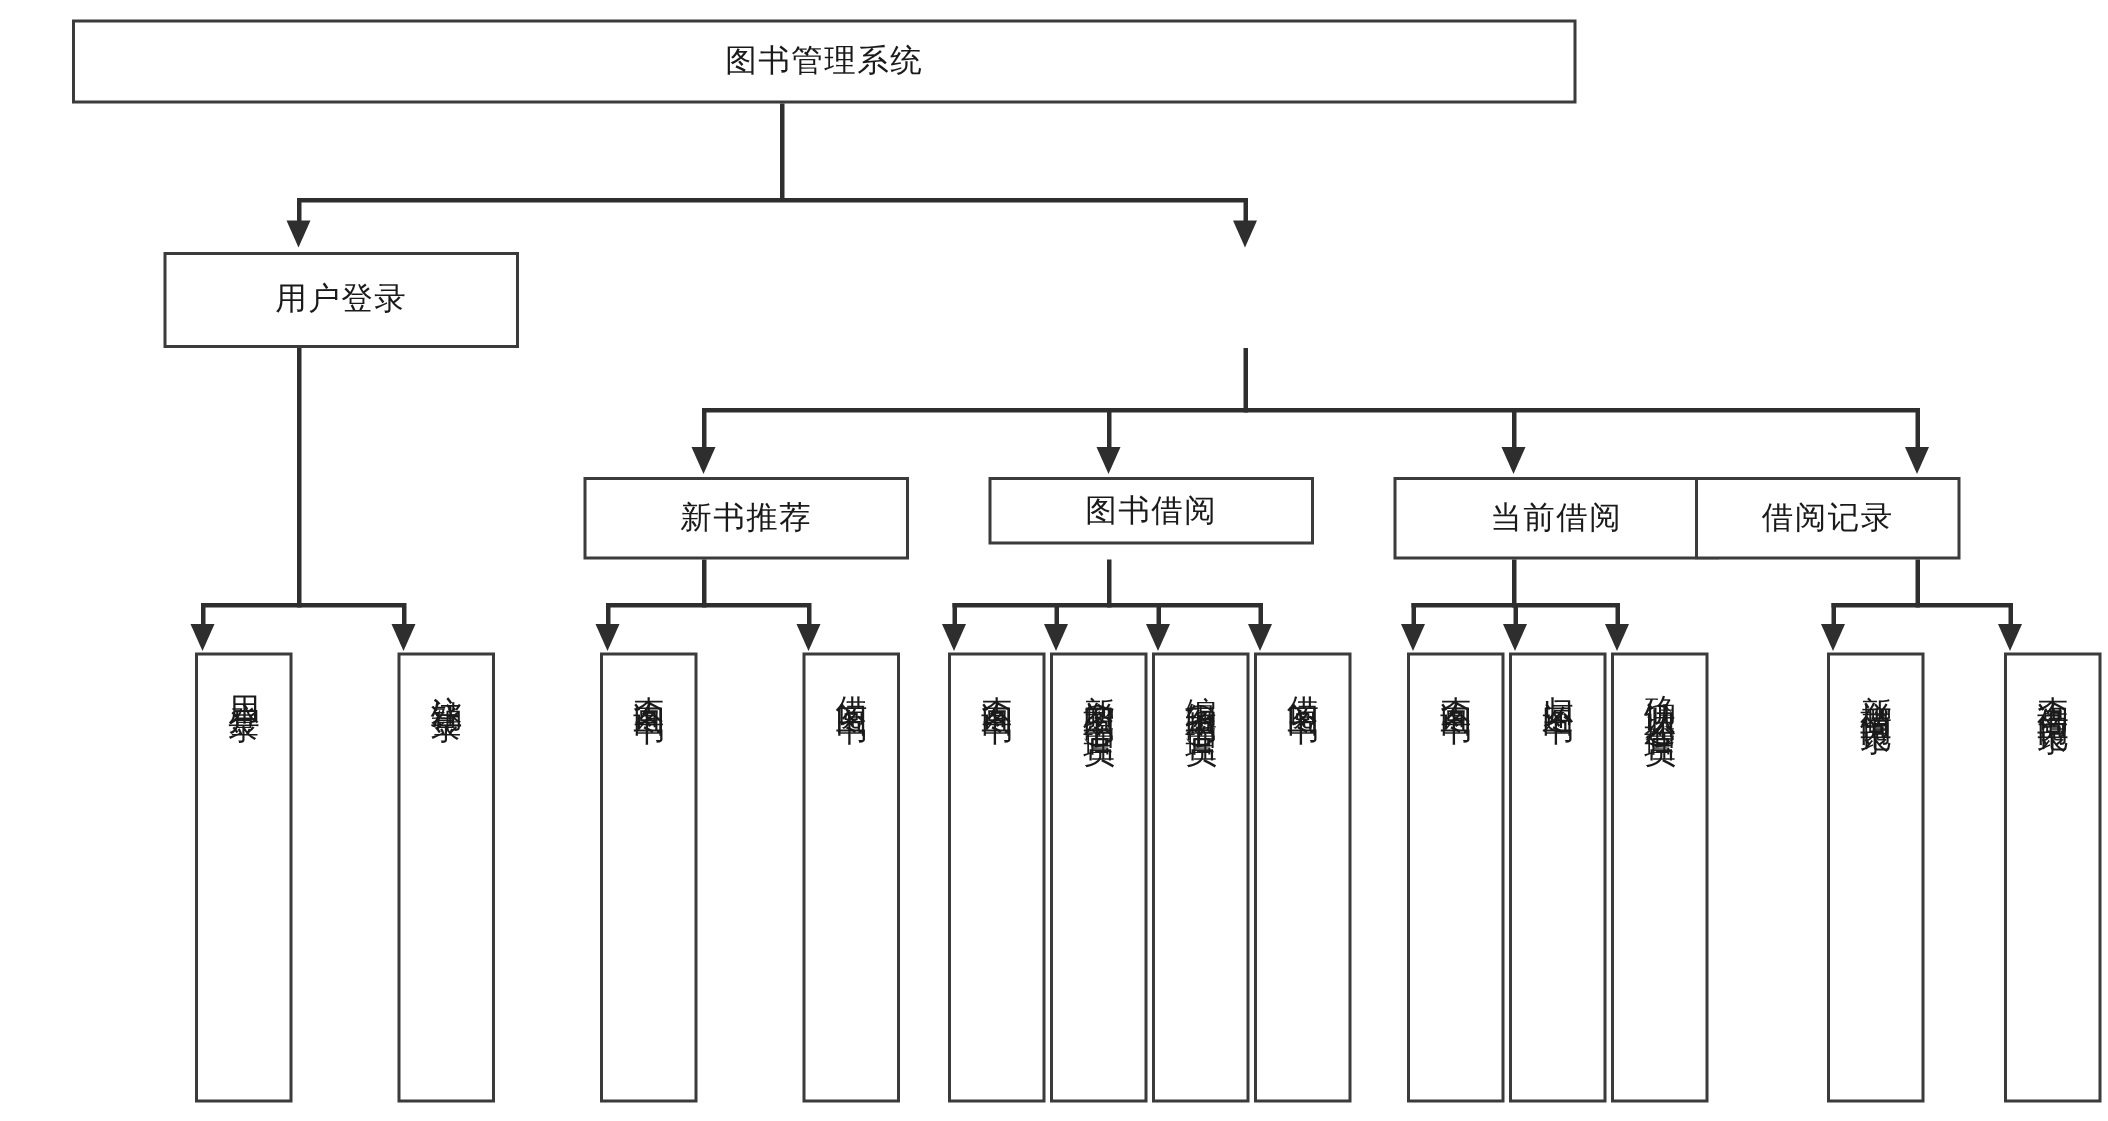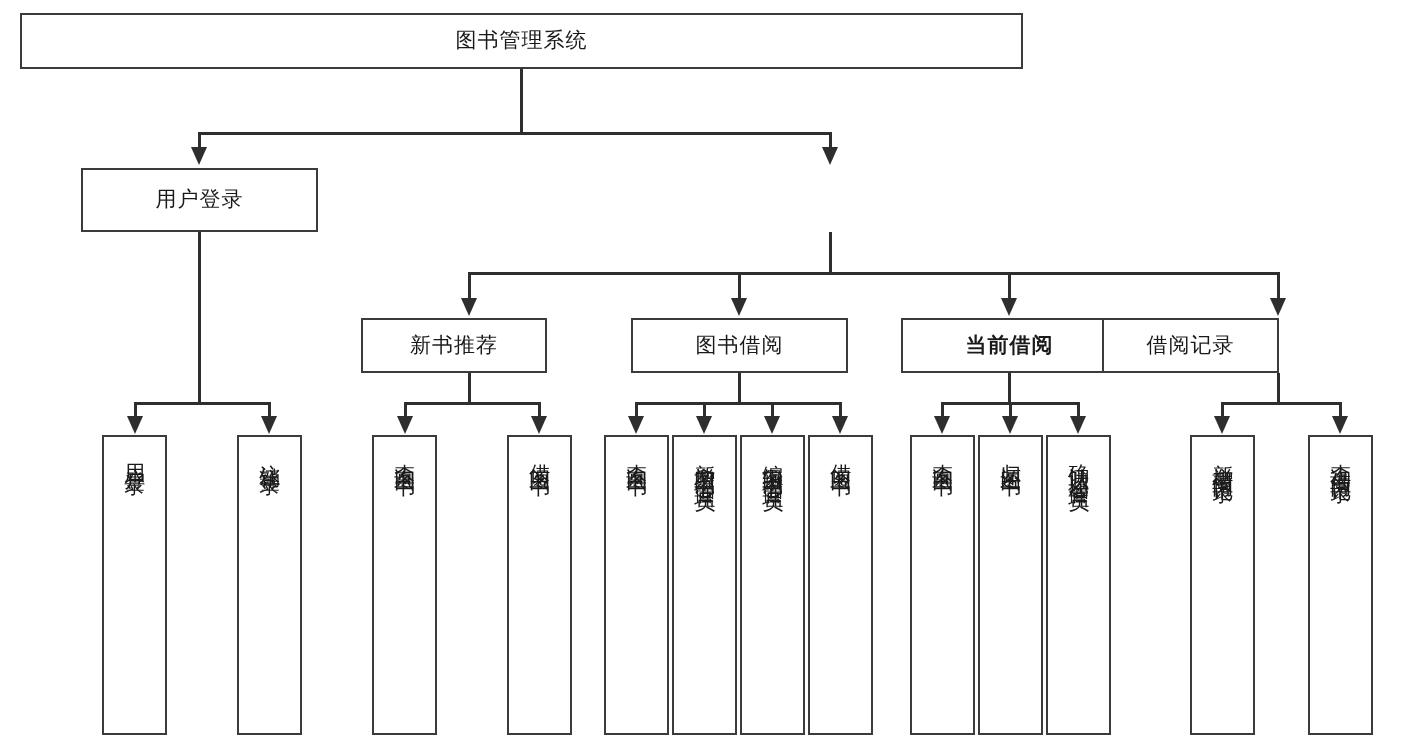--- a/index.html
+++ b/index.html
@@ -20,20 +20,21 @@
   }
   .node {
     position: absolute;
     box-sizing: border-box;
     border: 2px solid #3b3b3b;
     background: #ffffff;
     display: flex;
     align-items: center;
     justify-content: center;
     color: #1a1a1a;
+    margin-left: 28px;
   }
   .node-h {
     font-size: 21px;
     letter-spacing: 1px;
     line-height: 1.2;
     white-space: nowrap;
   }
   .node-v {
     align-items: flex-start;
     justify-content: center;
@@ -112,27 +113,27 @@
   <div class="edge edge-h" style="left:468px; top:272px; width:812px; height:3px;"></div>
   <div class="edge edge-v" style="left:468px; top:272px; width:3px; height:28px;"></div>
   <div class="arrow" style="left:461px; top:298px;"></div>
   <div class="edge edge-v" style="left:738px; top:272px; width:3px; height:28px;"></div>
   <div class="arrow" style="left:731px; top:298px;"></div>
   <div class="edge edge-v" style="left:1008px; top:272px; width:3px; height:28px;"></div>
   <div class="arrow" style="left:1001px; top:298px;"></div>
   <div class="edge edge-v" style="left:1277px; top:272px; width:3px; height:28px;"></div>
   <div class="arrow" style="left:1270px; top:298px;"></div>
 
-  <div class="node node-h" style="left:361px; top:318px; width:186px; height:55px;">
+  <div class="node node-h" style="left:361px; top:318px; width:217px; height:55px;">
     <span>新书推荐</span>
   </div>
-  <div class="node node-h" style="left:631px; top:318px; width:217px; height:55px;">
+  <div class="node node-h" style="left:631px; top:318px; width:217px; height:45px;">
     <span>图书借阅</span>
   </div>
-  <div class="node node-h" style="left:901px; top:318px; width:217px; height:55px;font-weight:bold;">
+  <div class="node node-h" style="left:901px; top:318px; width:217px; height:55px;">
     <span>当前借阅</span>
   </div>
   <div class="node node-h" style="left:1102px; top:318px; width:177px; height:55px;">
     <span>借阅记录</span>
   </div>
 
   <div class="edge edge-v" style="left:468px; top:373px; width:3px; height:32px;"></div>
   <div class="edge edge-h" style="left:404px; top:402px; width:136px; height:3px;"></div>
   <div class="edge edge-v" style="left:404px; top:402px; width:3px; height:16px;"></div>
   <div class="arrow" style="left:397px; top:416px;"></div>

